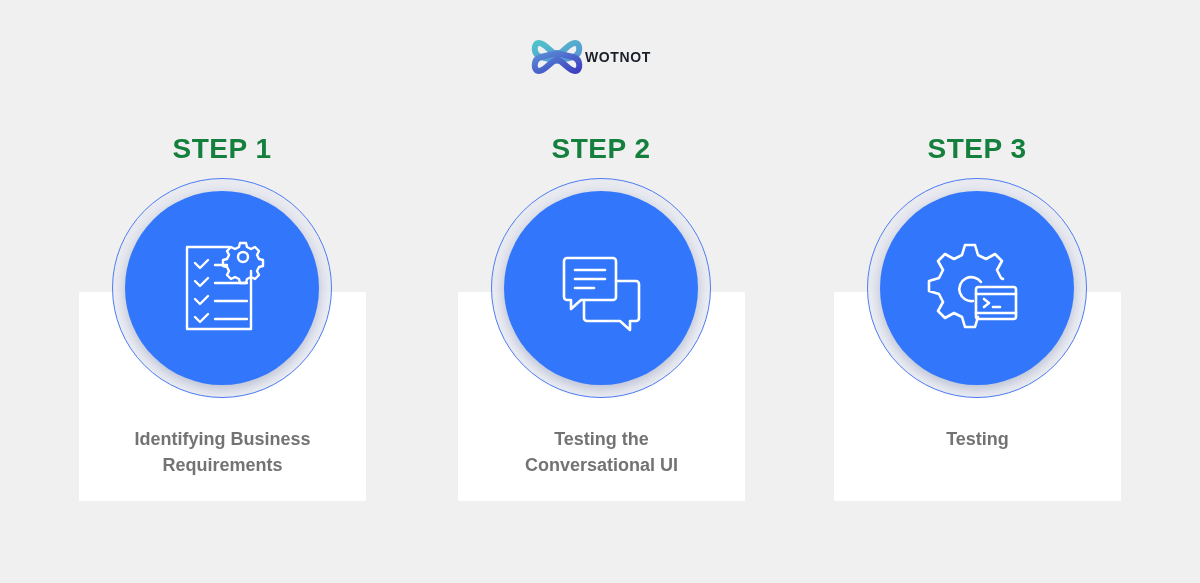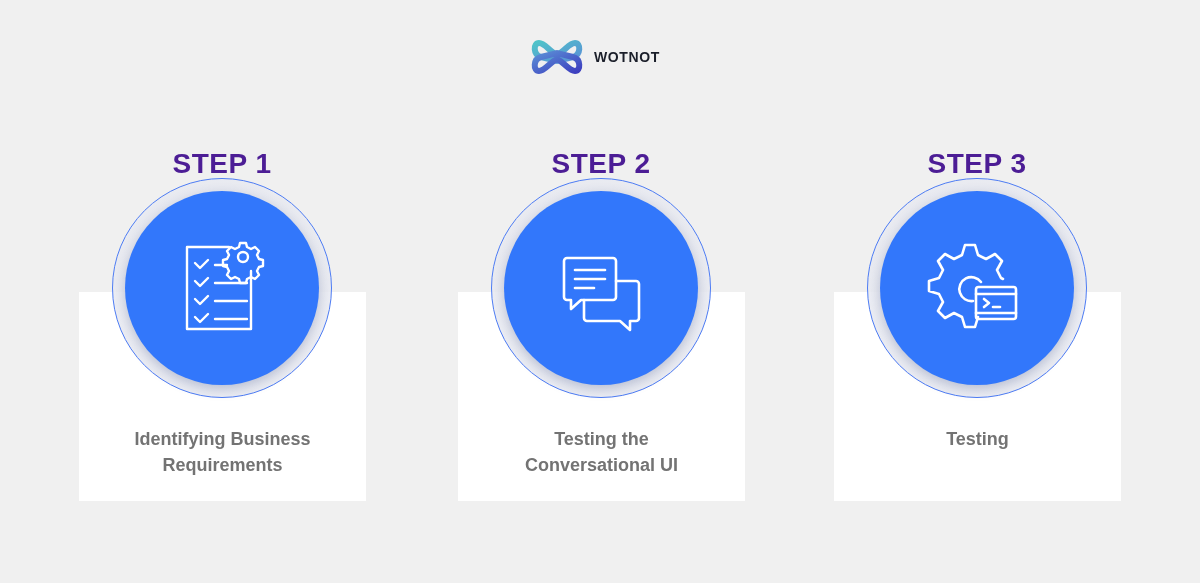--- a/index.html
+++ b/index.html
@@ -7,26 +7,26 @@
       width: 1200px; height: 583px; position: relative; overflow: hidden;
       background: #f0f0f0;
       font-family: "Liberation Sans", "DejaVu Sans", sans-serif;
     }
     .logo {
       position: absolute; left: 531px; top: 37px; height: 40px;
       display: flex; align-items: center;
     }
     .logo svg { width: 52px; height: 40px; }
     .logo-text {
-      margin-left: 11px; font-weight: 700; font-size: 14px; letter-spacing: 0.6px;
+      margin-left: 2px; font-weight: 700; font-size: 14px; letter-spacing: 0.6px;
       color: #1b1f2a;
     }
     .step-label {
       position: absolute; top: 133px; width: 200px; text-align: center;
-      font-weight: 700; font-size: 28px; color: #4c1d95; letter-spacing: 0.5px; margin-top: 15px;
+      font-weight: 700; font-size: 28px; color: #15803d; letter-spacing: 0.5px;
     }
     .card {
       position: absolute; top: 292px; width: 287px; height: 209px;
       background: #ffffff;
     }
     .card-text {
       position: absolute; left: 0; right: 0; top: 134px;
       text-align: center; font-size: 18px; font-weight: 700; line-height: 26px;
       color: #737373;
     }

